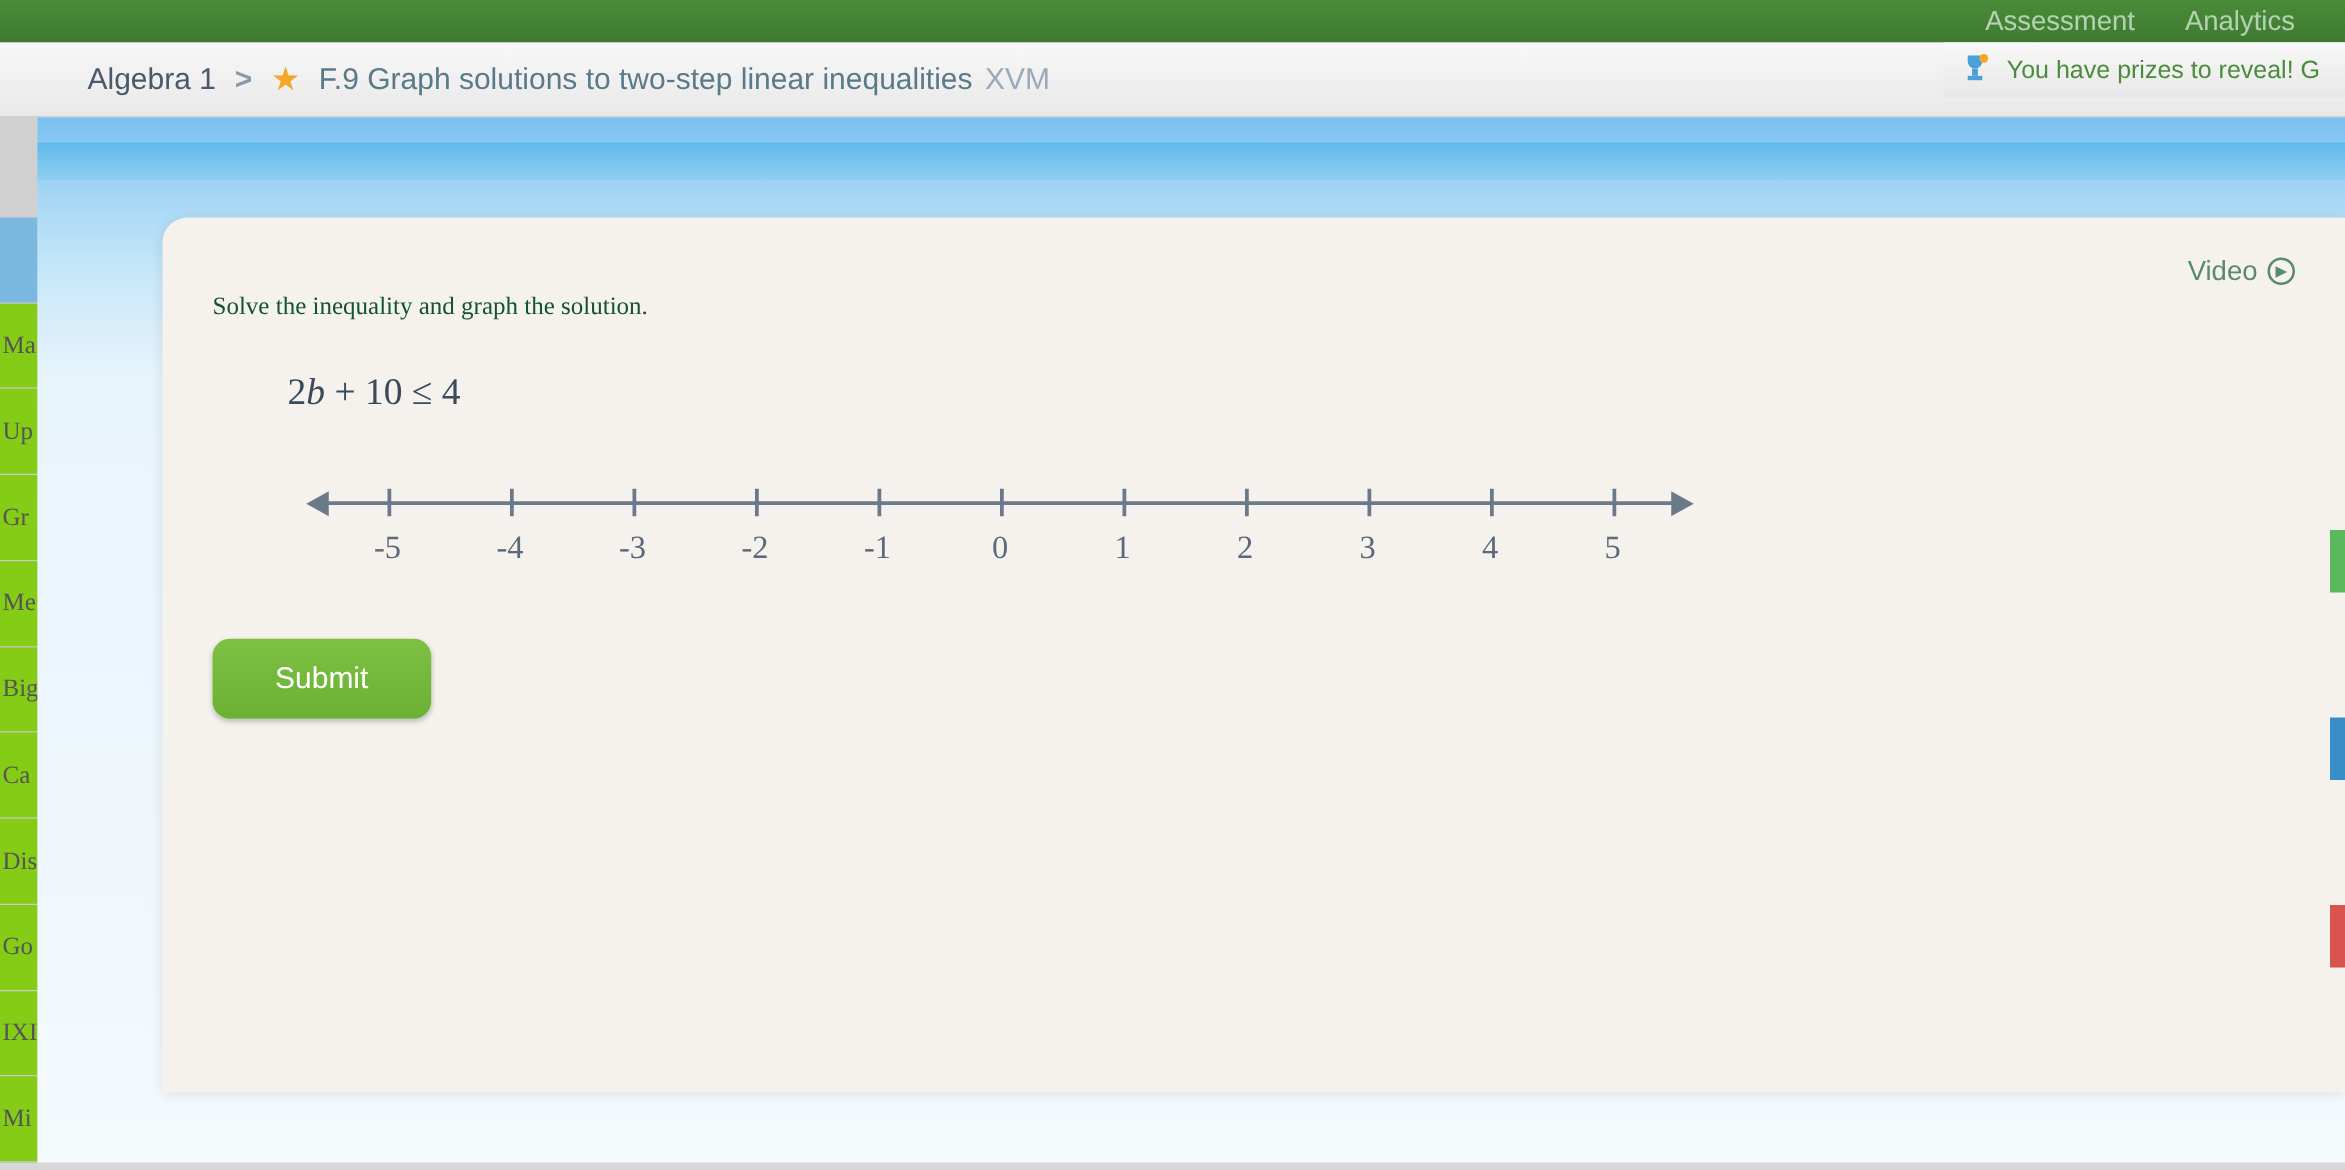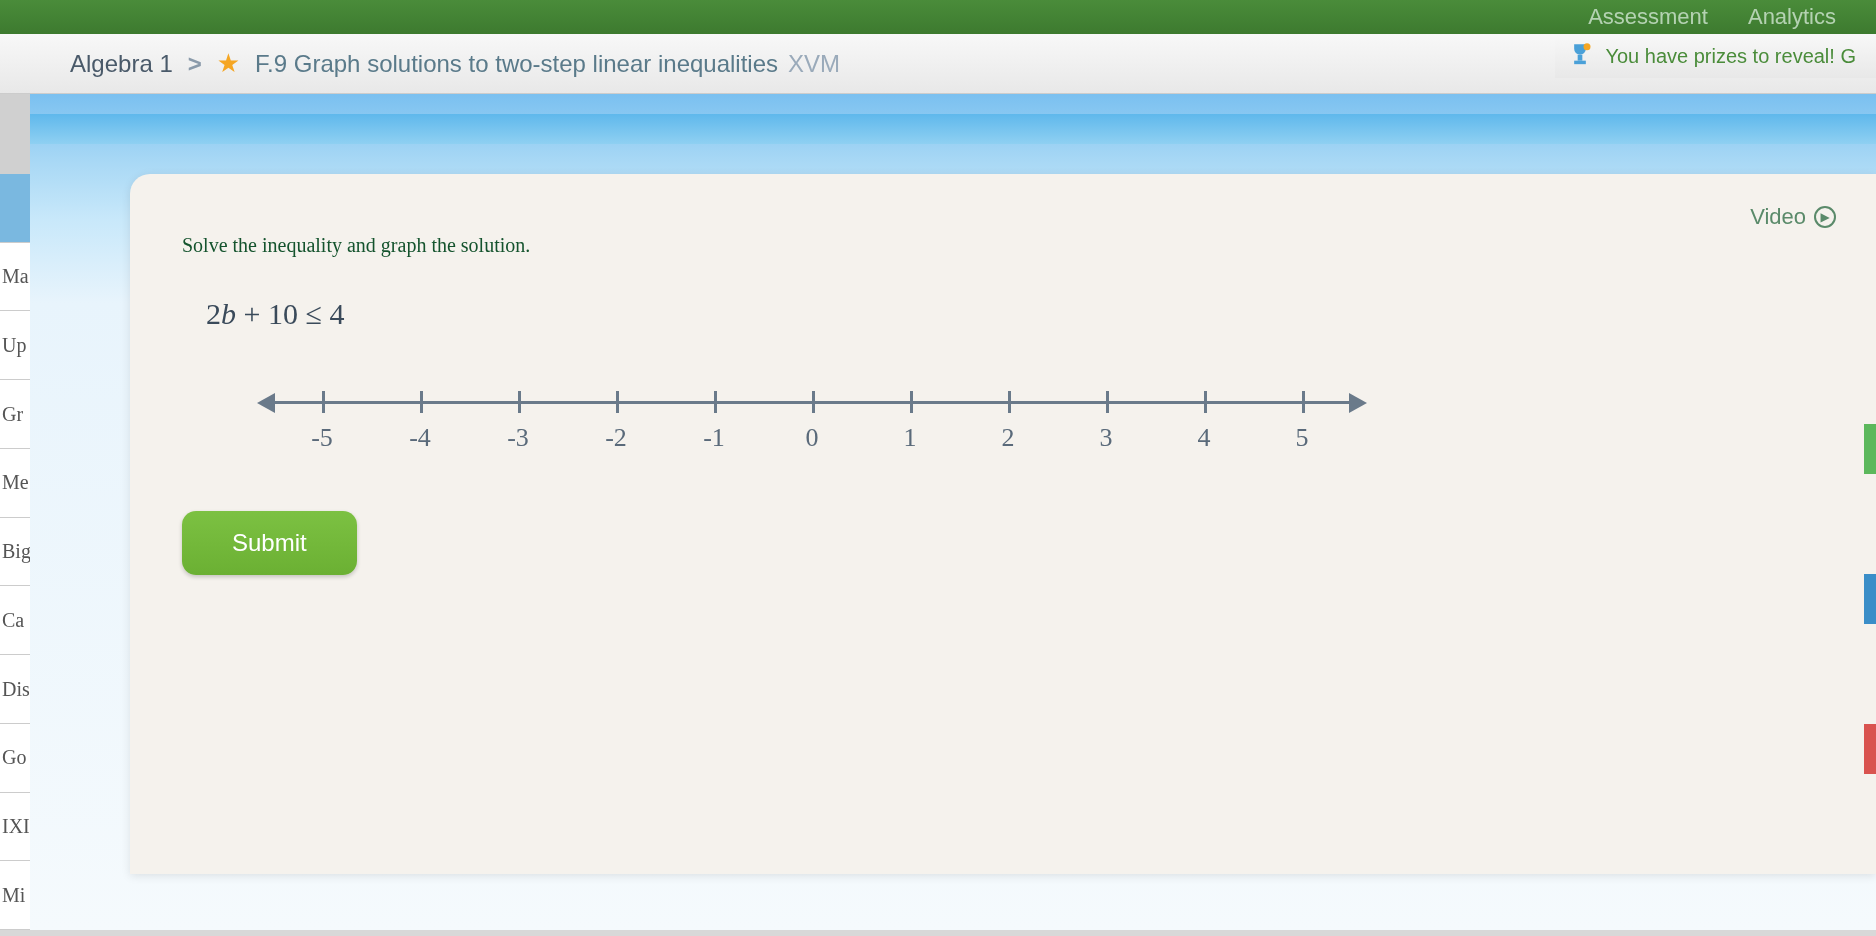--- a/index.html
+++ b/index.html
@@ -67,42 +67,42 @@
       padding-top: 80px;
       font-size: 20px;
       color: #555;
       font-family: 'Times New Roman', serif;
     }
     .left-tabs div {
       height: 70px;
       display: flex;
       align-items: center;
       padding-left: 2px;
-      background: #ffffff;
+      background: #84cc16;
       border-bottom: 1px solid #ccc;
       overflow: hidden;
       white-space: nowrap;
     }
     .left-tabs div:first-child { background: #7ab8e0; }
     .main-area {
       flex: 1;
       background: linear-gradient(to bottom, #7ac0f0 0%, #a8d8f5 8%, #c8e8fa 15%, #e8f4fc 25%, #f5fafd 100%);
       padding: 20px 0 0 0;
       position: relative;
     }
     .blue-strip {
       height: 30px;
       background: linear-gradient(to bottom, #5fb8ec, #8fd0f2);
       margin: 0;
     }
     .card {
       background: #f5f2ed;
       margin: 30px 0 0 100px;
       border-radius: 20px 0 0 0;
-      padding: 60px 60px 60px 52px;
+      padding: 60px 60px 60px 40px;
       min-height: 700px;
       position: relative;
       box-shadow: 0 2px 10px rgba(0,0,0,0.1);
     }
     .video-link {
       position: absolute;
       top: 30px;
       right: 40px;
       color: #5a8a6a;
       font-size: 22px;
@@ -119,21 +119,21 @@
     }
     .question {
       font-size: 20px;
       color: #14532d;
       margin-bottom: 40px;
       font-family: Liberation Serif, serif;
     }
     .inequality {
       font-size: 30px;
       color: #3a4a5a;
-      margin-left: 24px;
+      margin-left: 60px;
       margin-bottom: 50px;
       font-family: Georgia, serif;
     }
     .inequality .var { font-style: italic; }
     .instruction {
       font-size: 26px;
       color: #5a6a7a;
       font-style: italic;
       margin-bottom: 40px;
       line-height: 1.5;

